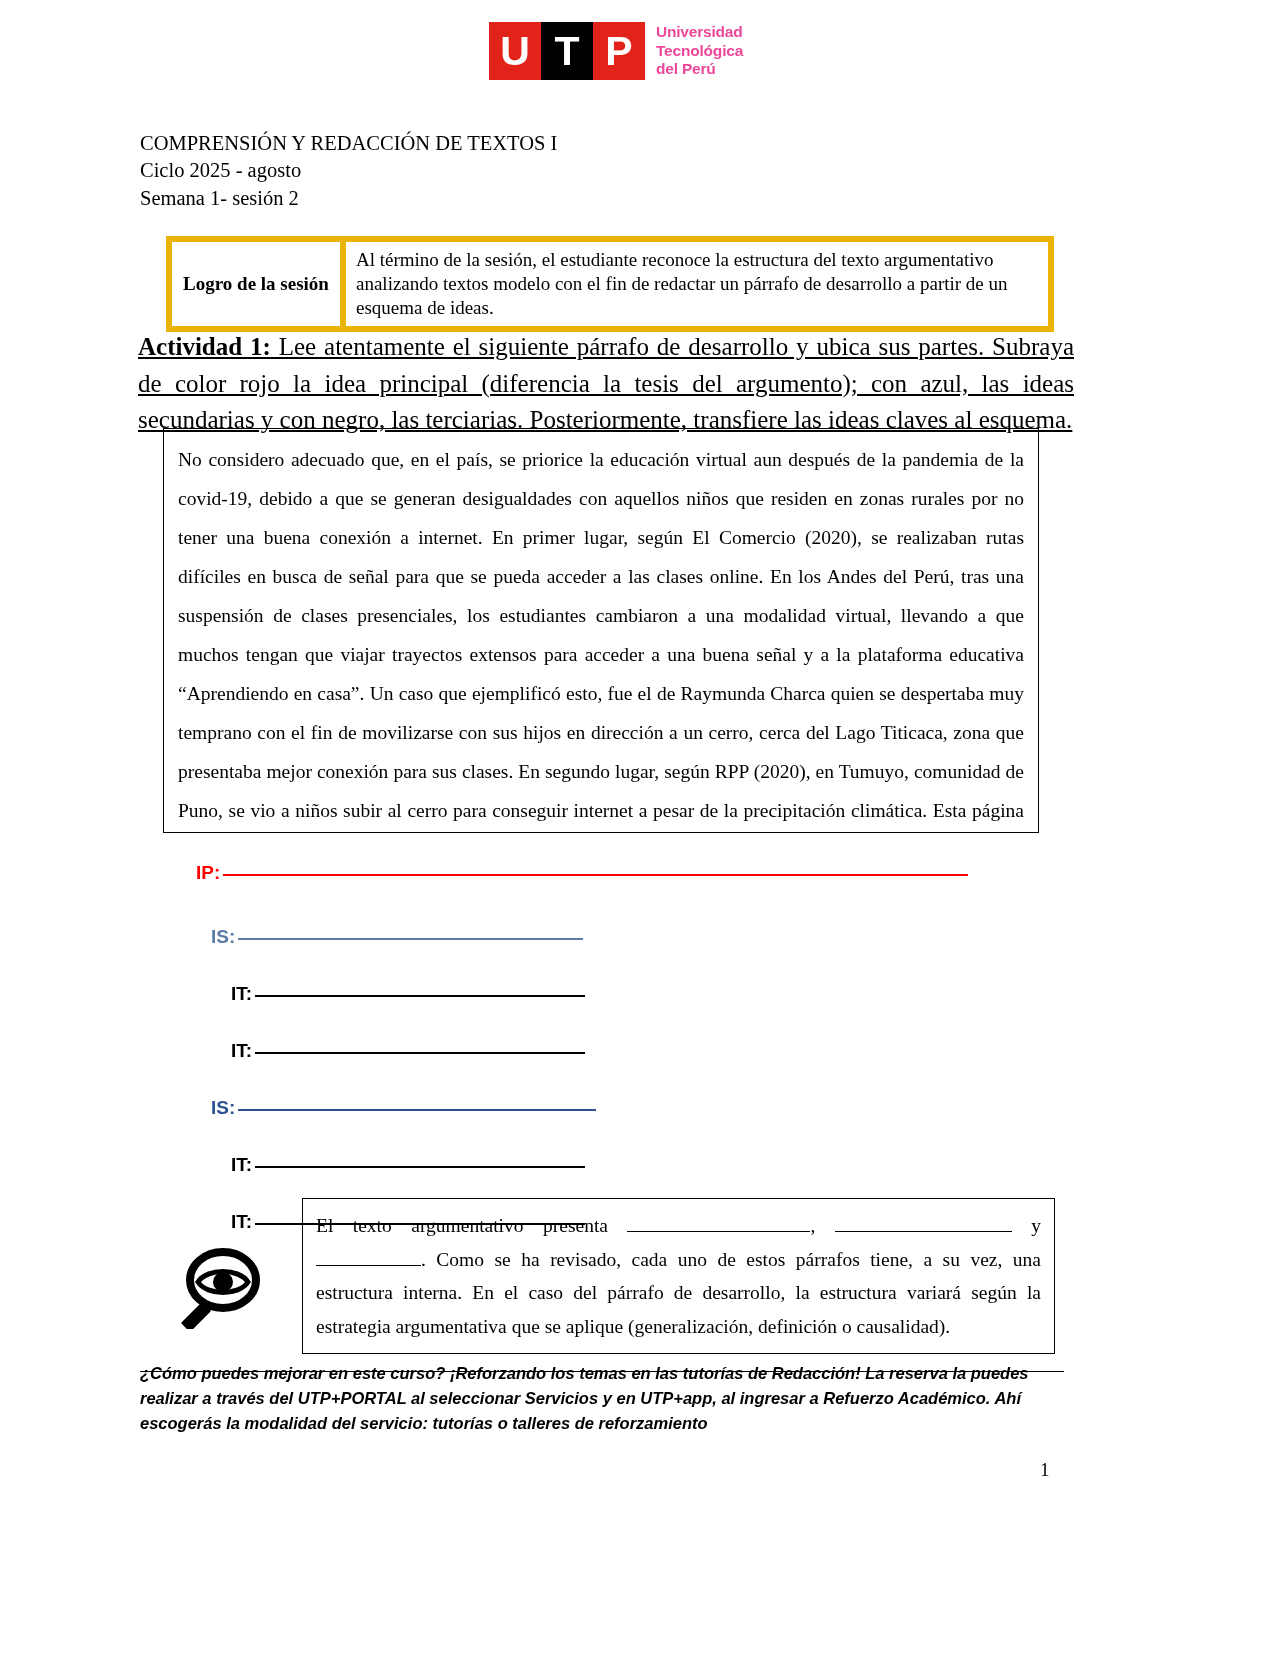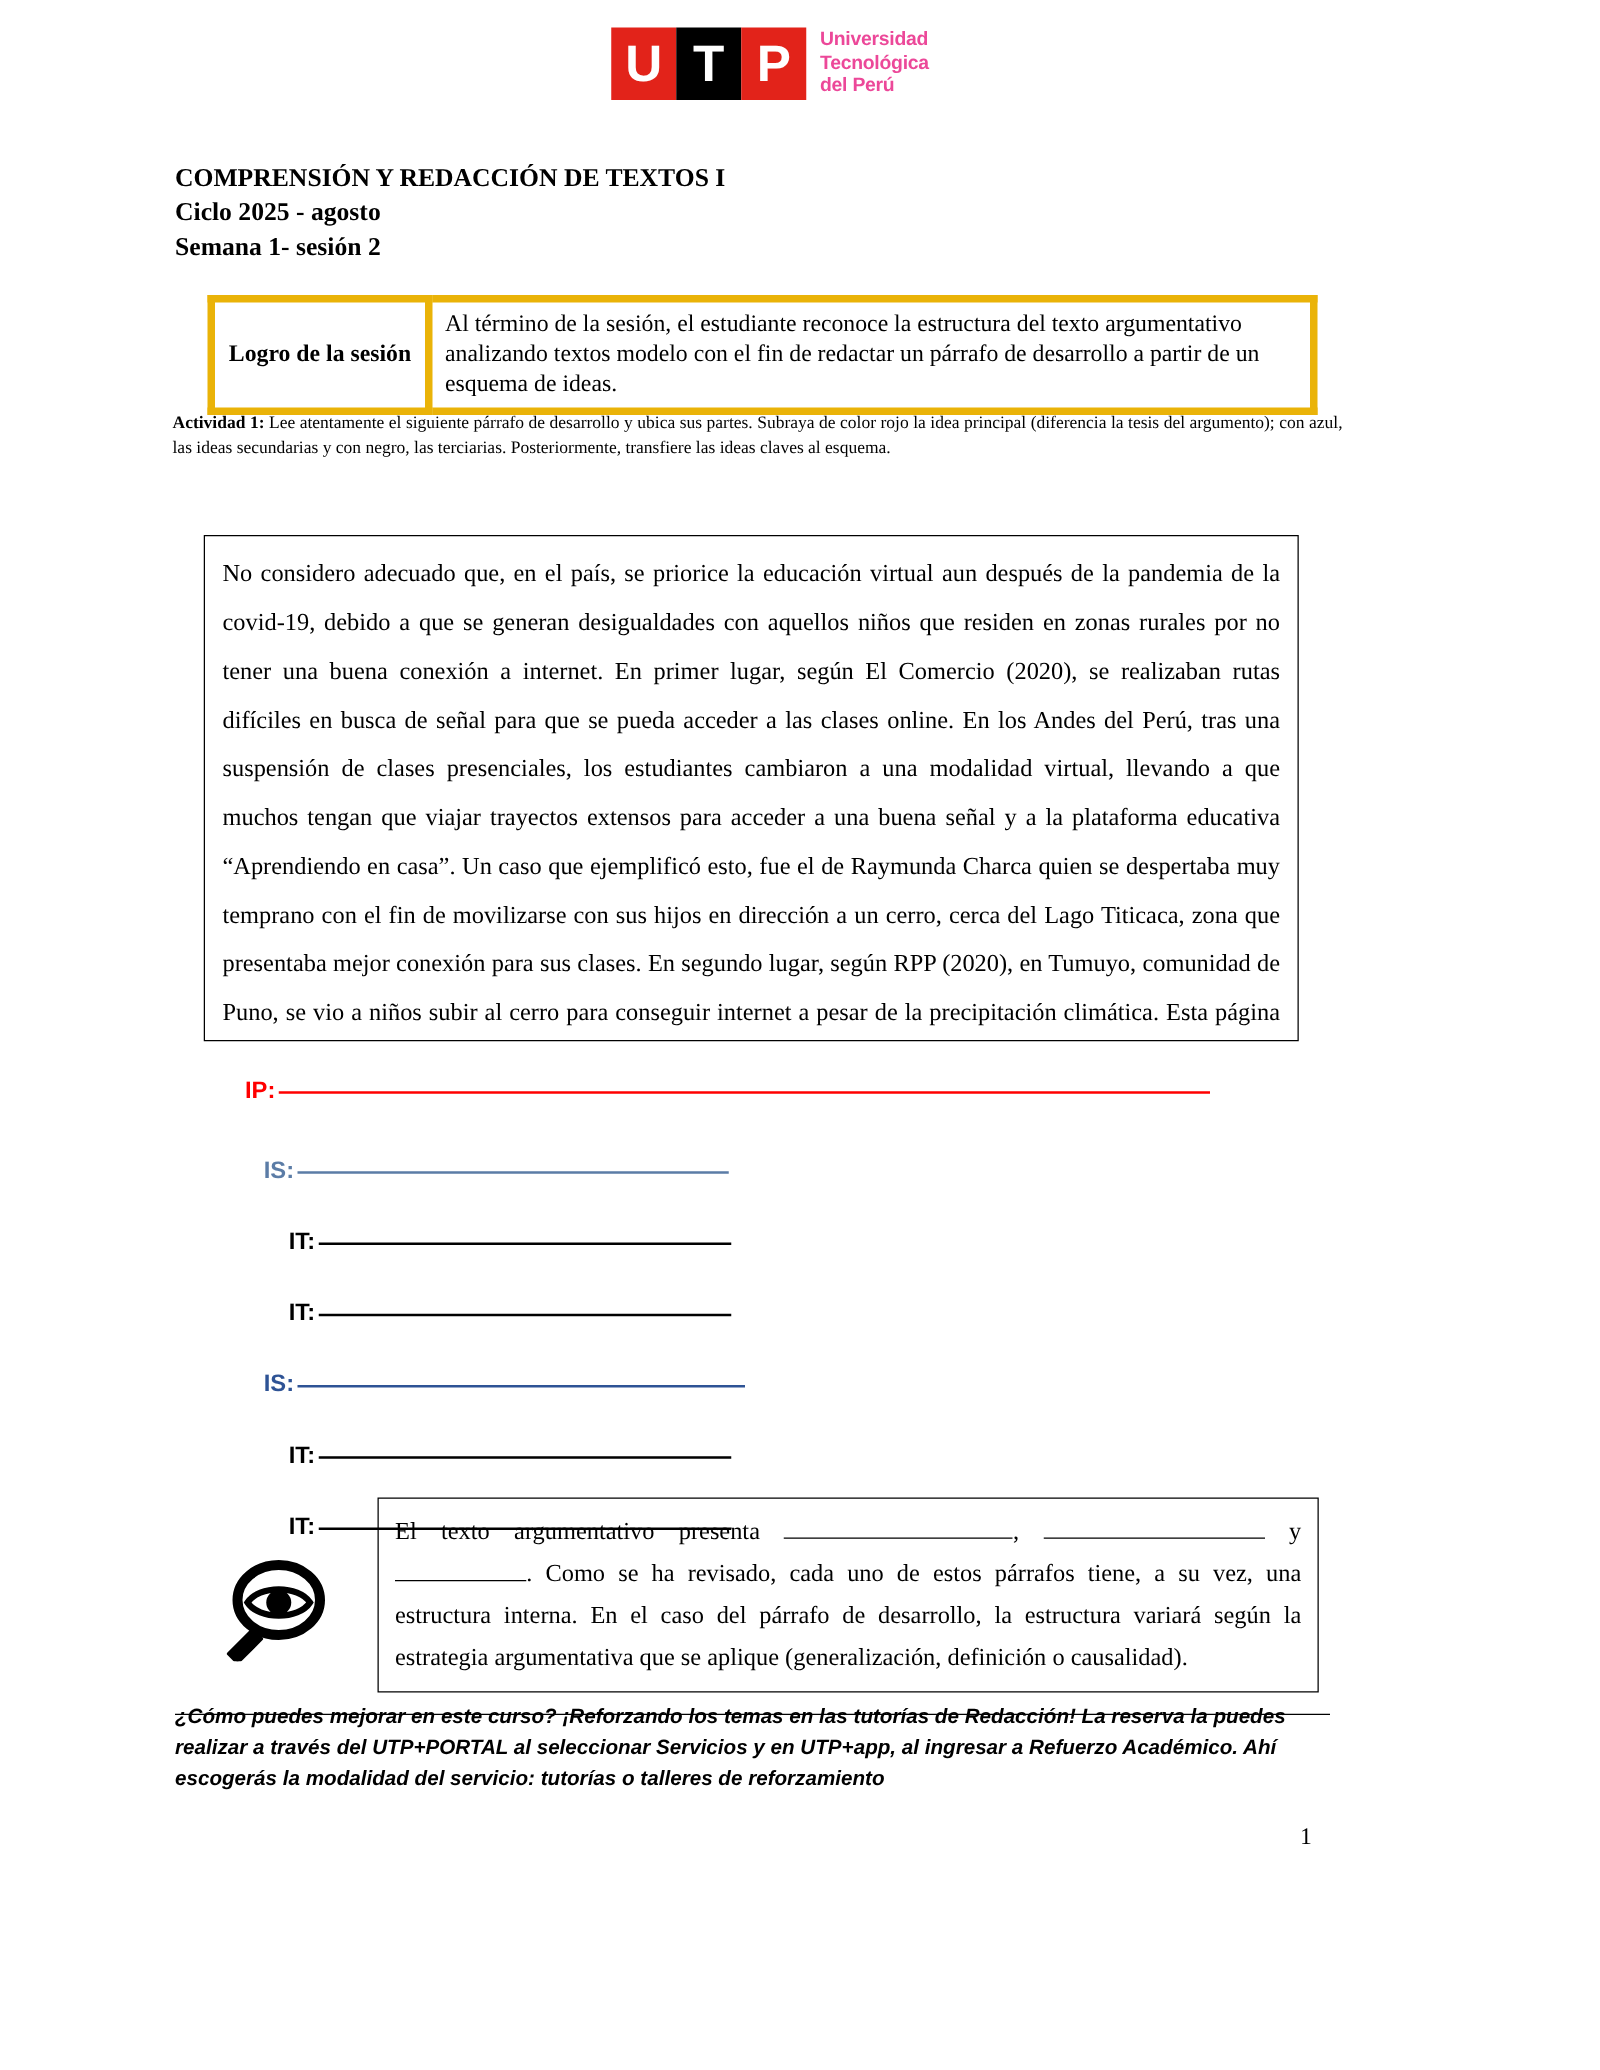--- a/index.html
+++ b/index.html
@@ -58,21 +58,21 @@
     line-height: 1.22;
     color: #ec4899;
     letter-spacing: -0.2px;
   }
 
   
   .hdr {
     position: absolute;
     left: 140px;
     top: 130px;
-    font-weight: bold;
+    font-weight: normal;
     font-size: 20.5px;
     line-height: 1.34;
   }
   .hdr div { white-space: nowrap; }
 
   .doc-title {
     position: absolute;
     left: 140px;
     top: 205px;
     width: 915px;
@@ -102,23 +102,24 @@
     font-weight: bold;
   }
   .logro-body { text-align: left; }
 
   
   .actividad {
     position: absolute;
     left: 138px;
     top: 329px;
     width: 936px;
-    font-size: 14px;
+    font-size: 25px;
     line-height: 1.46;
     text-align: justify;
+    text-decoration: underline;
   }
   .actividad b { font-weight: bold; }
 
   
   .read-box {
     position: absolute;
     left: 163px;
     top: 428px;
     width: 876px;
     height: 405px;

